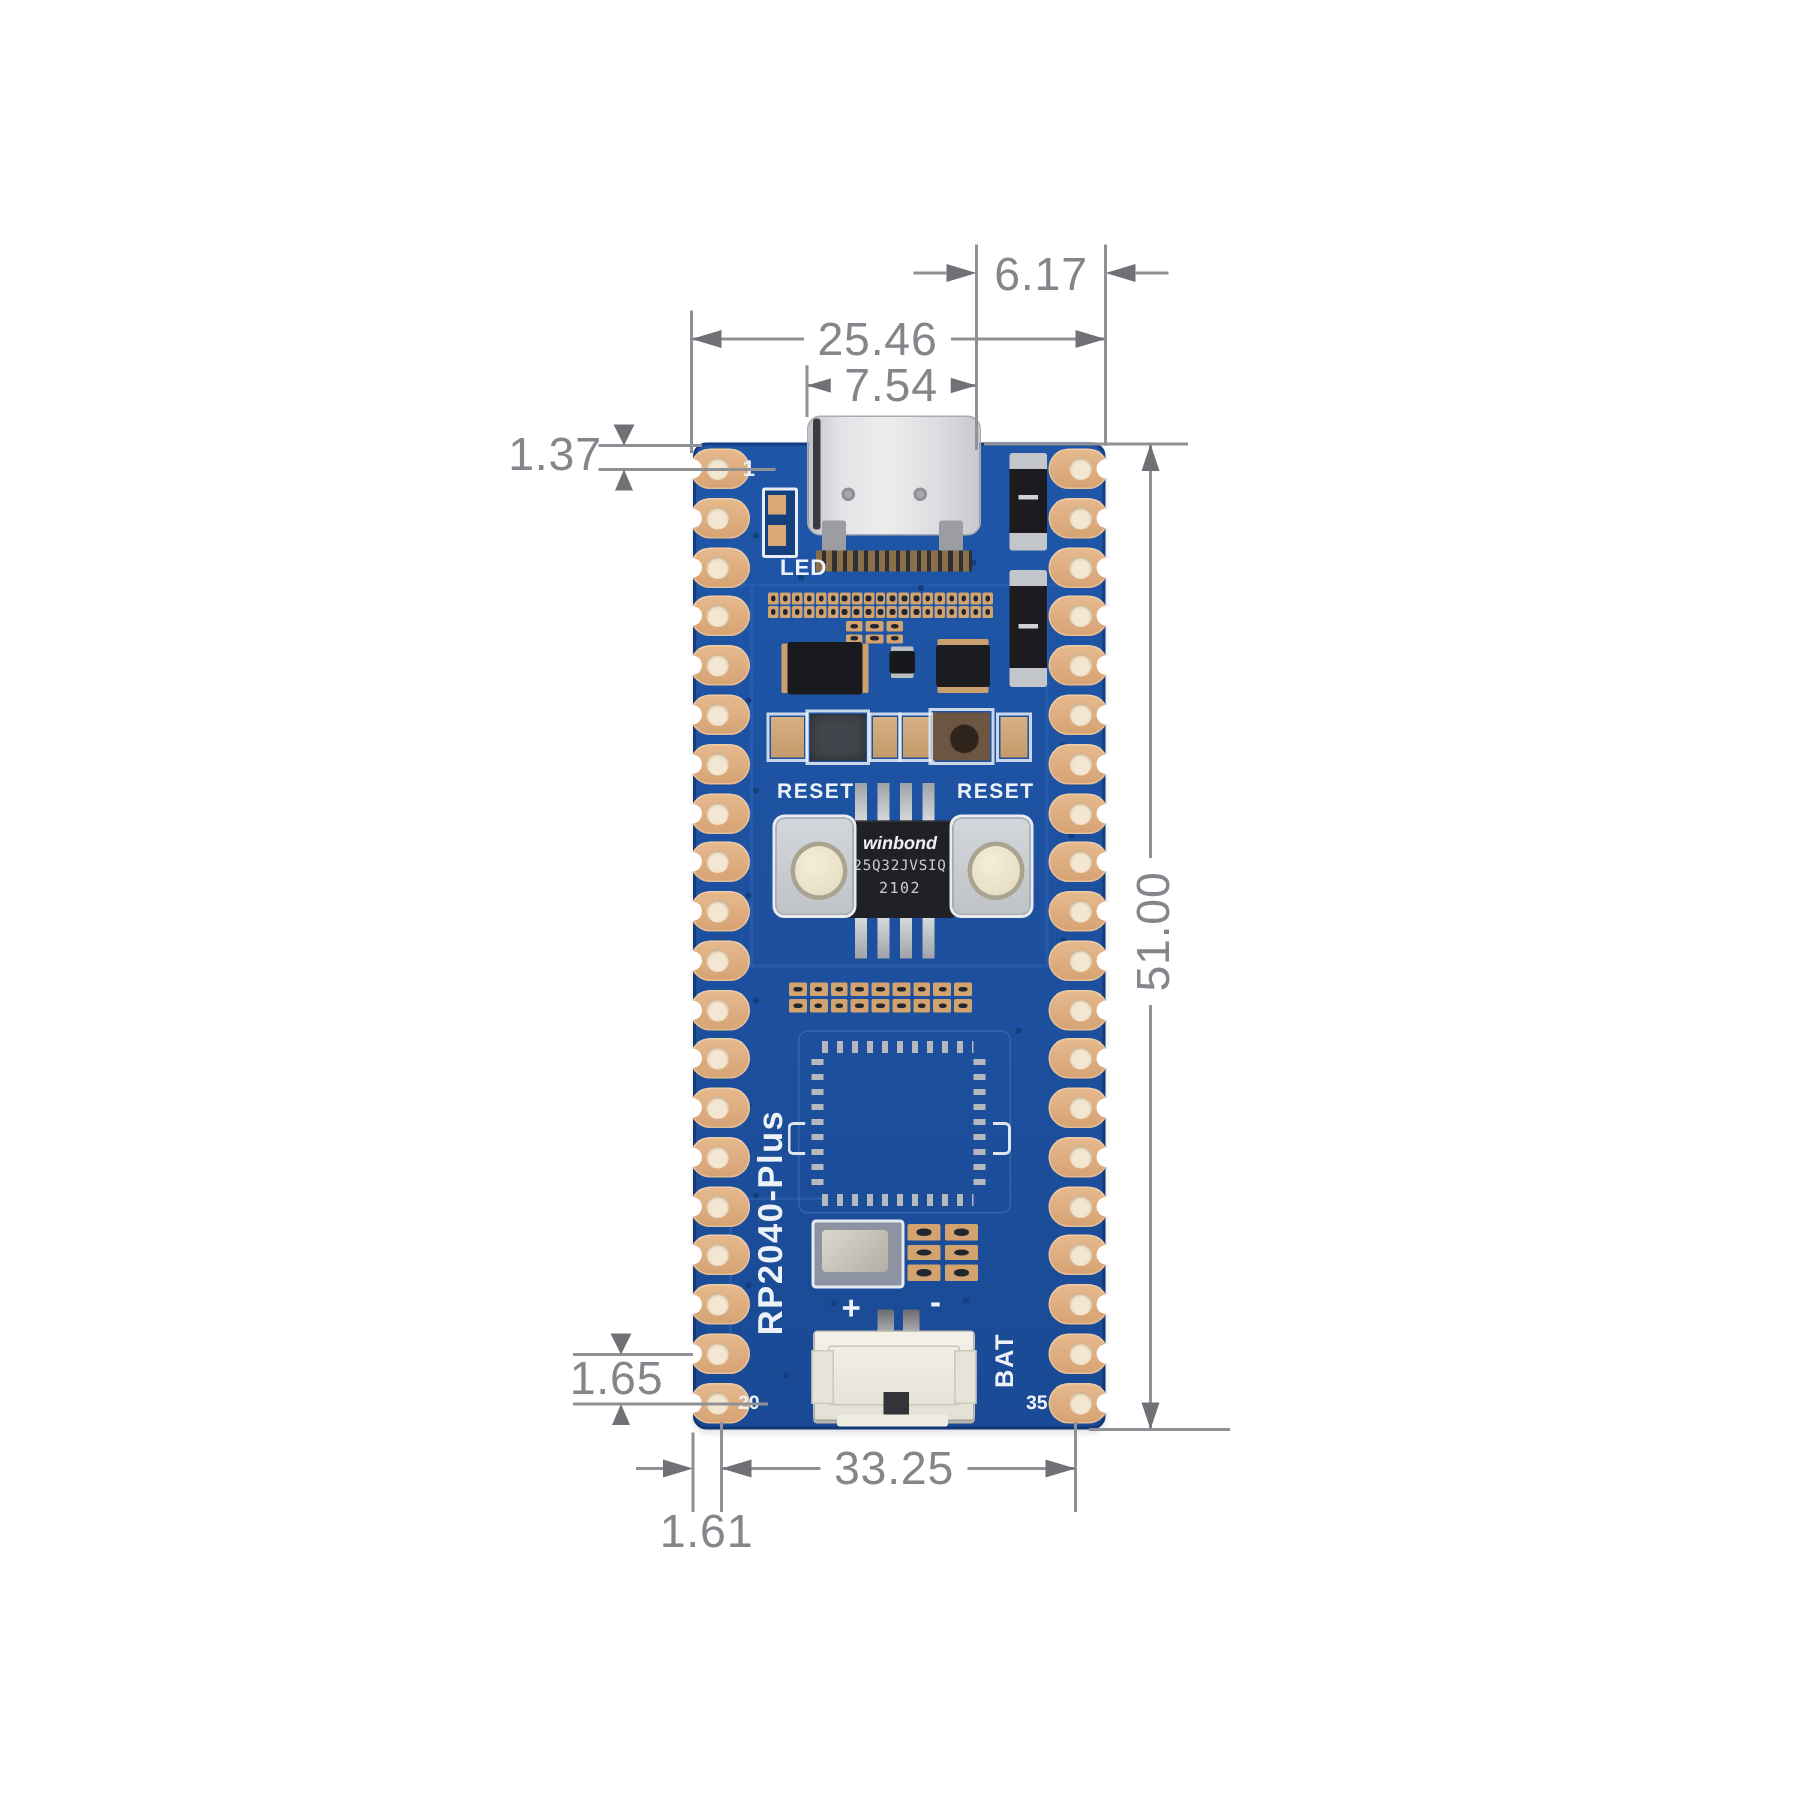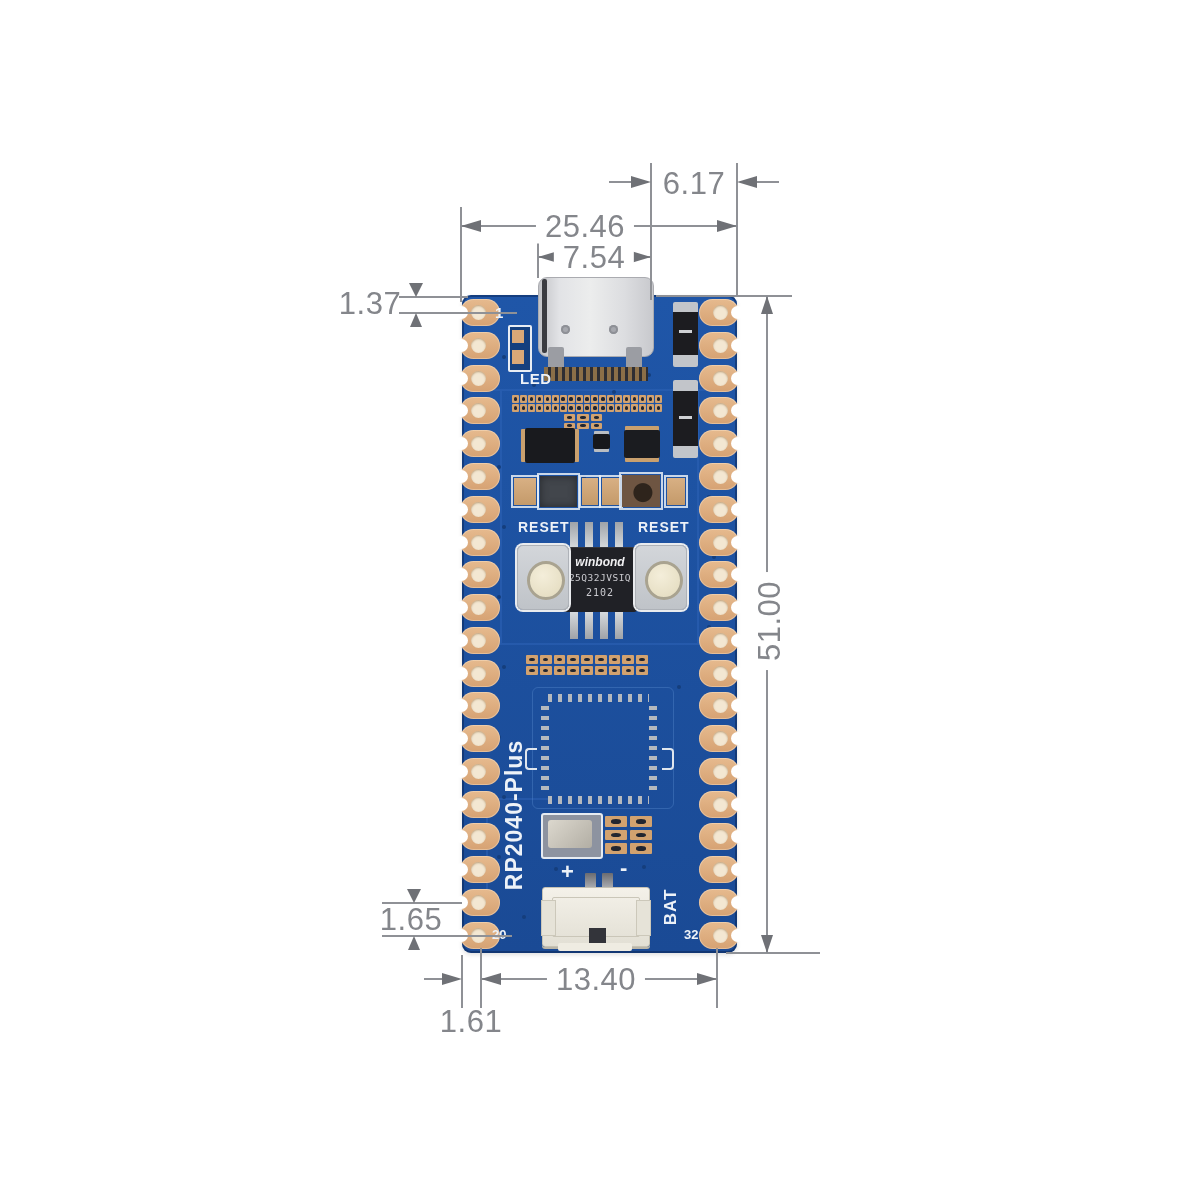--- a/index.html
+++ b/index.html
@@ -407,21 +407,21 @@
          background:linear-gradient(180deg,#f4f1e9,#e2dfd4);box-shadow:0 2px 0 #b9b5a8;">
       <div class="abs" style="left:9px;top:9px;width:86px;height:38px;border:1px solid #cac6b8;border-radius:2px;"></div>
       <div class="abs" style="left:-2px;top:12px;width:13px;height:34px;background:#e6e3d8;border:1px solid #ccc8ba;"></div>
       <div class="abs" style="left:93px;top:12px;width:13px;height:34px;background:#e6e3d8;border:1px solid #ccc8ba;"></div>
       <div class="abs" style="left:46px;top:40px;width:17px;height:18px;background:#33343a;"></div>
     </div>
     <div class="abs" style="left:96px;top:648px;width:74px;height:8px;background:#efece2;border-radius:2px;"></div>
 
     <div class="silk rot" style="left:208px;top:612px;font-size:17px;letter-spacing:1px;">BAT</div>
     <div class="silk" style="left:30px;top:633px;font-size:13px;">20</div>
-    <div class="silk" style="left:222px;top:633px;font-size:13px;">32</div>
+    <div class="silk" style="left:222px;top:633px;font-size:13px;">35</div>
   </div>
 
   <div class="dline" style="left:460px;top:207px;width:2px;height:95px;"></div>
   <div class="dline" style="left:736px;top:163px;width:2px;height:134px;"></div>
   <div class="dline" style="left:650px;top:163px;width:2px;height:137px;"></div>
   <div class="dline" style="left:537px;top:243px;width:2px;height:35px;"></div>
   <div class="dline" style="left:656px;top:295px;width:136px;height:2px;"></div>
   <div class="dline" style="left:726px;top:952px;width:94px;height:2px;"></div>
   <div class="dline" style="left:461px;top:955px;width:2px;height:53px;"></div>
   <div class="dline" style="left:480px;top:948px;width:2px;height:60px;"></div>
@@ -460,15 +460,15 @@
   <div class="arr arr-u" style="left:407.5px;top:936px;border-bottom-width:14px;"></div>
   <div class="dim-text" style="left:411px;top:919px;">1.65</div>
 
   <div class="dline" style="left:424px;top:978px;width:18px;height:2px;"></div>
   <div class="arr arr-r" style="left:442px;top:972.5px;"></div>
   <div class="dim-text" style="left:471px;top:1021px;">1.61</div>
 
   <div class="dline" style="left:481px;top:978px;width:236px;height:2px;"></div>
   <div class="arr arr-l" style="left:481px;top:972.5px;"></div>
   <div class="arr arr-r" style="left:697px;top:972.5px;"></div>
-  <div class="dim-text dim-bg" style="left:596px;top:979px;">13.40</div>
+  <div class="dim-text dim-bg" style="left:596px;top:979px;">33.25</div>
 
 </div>
 
 </body></html>

